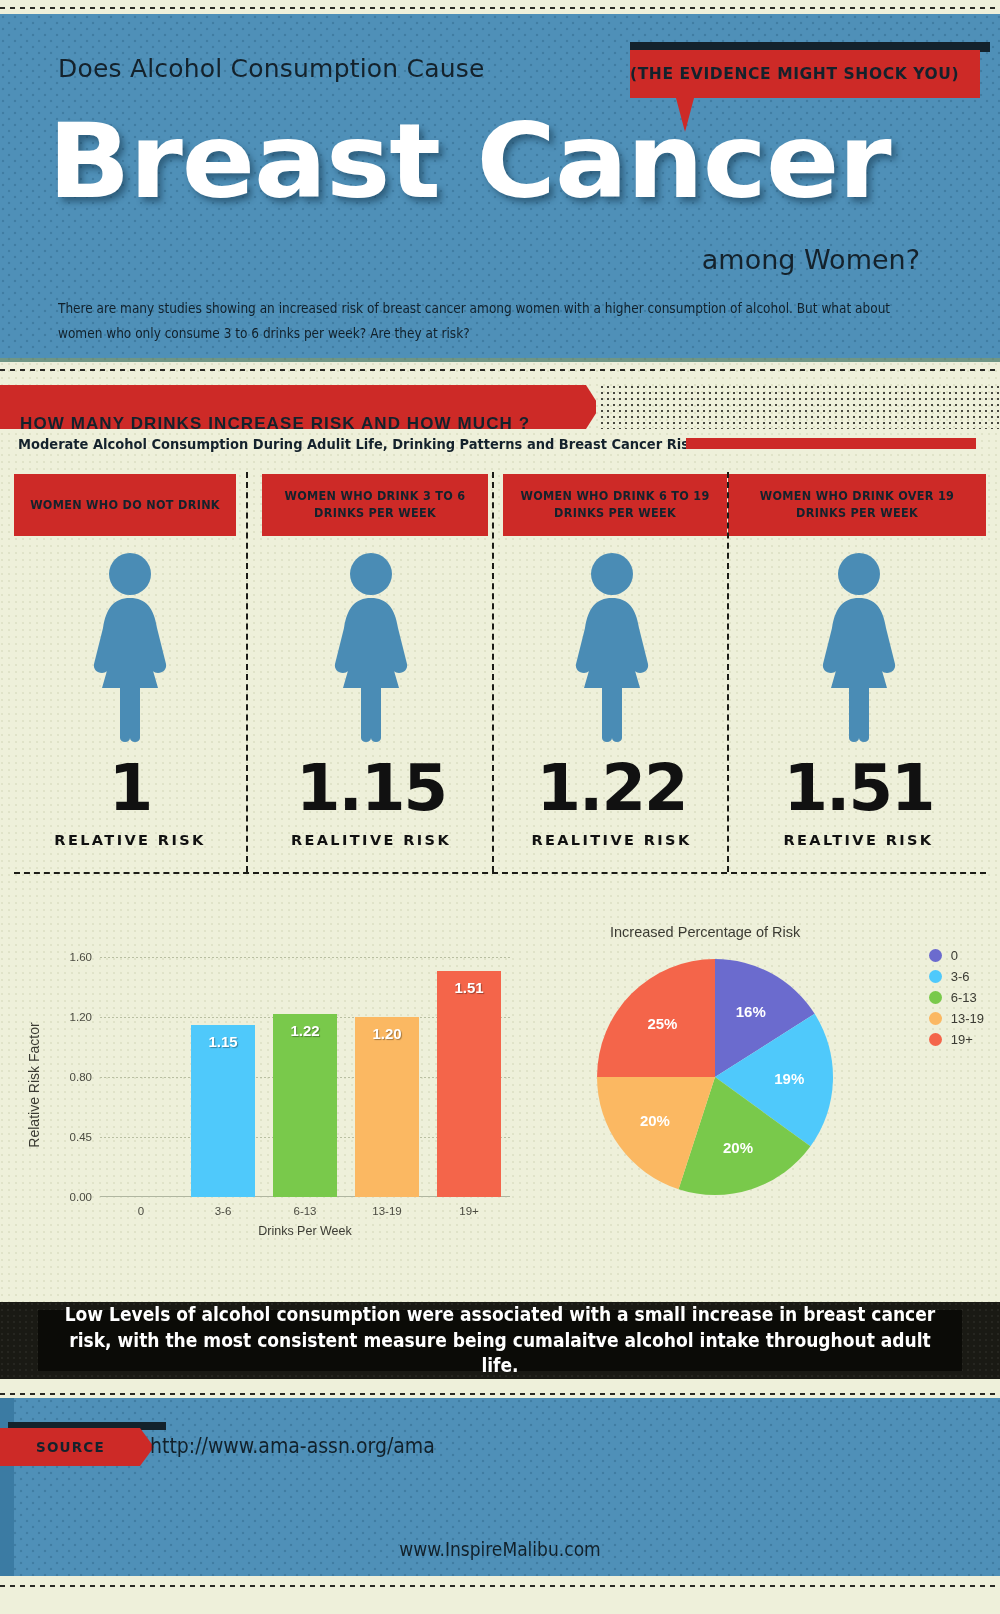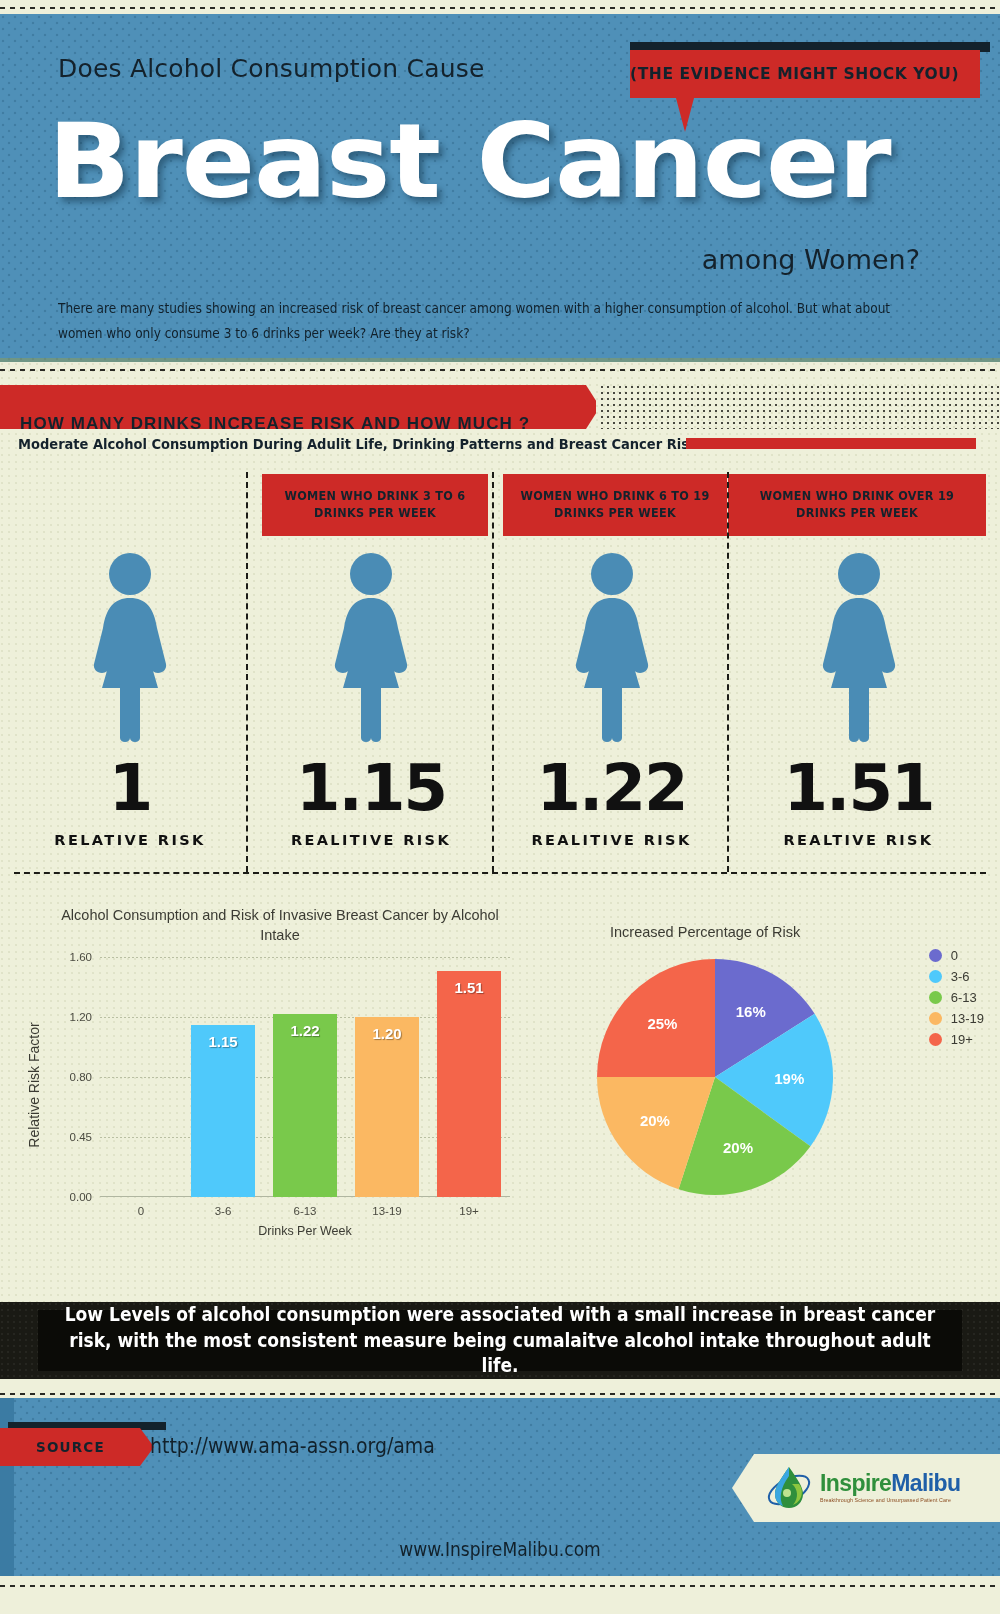--- a/index.html
+++ b/index.html
@@ -290,20 +290,23 @@
 <div id="body-area" class="cream-tex">
   <div id="body-dotline" class="dotline"></div>
 
   <div id="ribbon"></div>
   <div id="ribbon-halftone"></div>
   <div id="ribbon-text">HOW MANY DRINKS INCREASE RISK AND HOW MUCH ?</div>
 
   <div id="section-sub">Moderate Alcohol Consumption During Adulit Life, Drinking Patterns and Breast Cancer Risk</div>
   <div id="sub-underline"></div>
 
+  <div class="colhead" id="colhead-0">
+    <span>WOMEN WHO DO NOT DRINK</span>
+  </div>
   <div class="colhead" id="colhead-1">
     <span>WOMEN WHO DRINK 3 TO 6 DRINKS PER WEEK</span>
   </div>
   <div class="colhead" id="colhead-2">
     <span>WOMEN WHO DRINK 6 TO 19 DRINKS PER WEEK</span>
   </div>
   <div class="colhead" id="colhead-3">
     <span>WOMEN WHO DRINK OVER 19 DRINKS PER WEEK</span>
   </div>
 
@@ -350,21 +353,20 @@
       <g fill="#4a8cb5">
         <circle cx="46" cy="22" r="21"></circle>
         <path d="M46 46 C30 46 22 56 19 76 L10 112 C9 117 13 121 18 121 C22 121 25 118 26 114 L33 84 L33 84 L18 136 L36 136 L36 186 C36 188 38 190 41 190 C44 190 46 188 46 186 L46 136 L46 186 C46 188 48 190 51 190 C54 190 56 188 56 186 L56 136 L74 136 L59 84 L66 114 C67 118 70 121 74 121 C79 121 83 117 82 112 L73 76 C70 56 62 46 46 46 Z"></path>
       </g>
     </svg>
     <div class="risk-num">1.51</div>
     <div class="risk-label">REALTIVE RISK</div>
   </div>
 
   <div id="barchart">
-    <div id="bar-title">Alcohol Consumption and Risk of Invasive Breast Cancer by Alcohol  Intake</div>
     <div id="bar-ylabel">Relative Risk Factor</div>
     <div id="bar-plot">
         <div class="ytick" style="top: 240px;">0.00</div>
         <div class="gridline" style="top: 180px;"></div>
         <div class="ytick" style="top: 180px;">0.45</div>
         <div class="gridline" style="top: 120px;"></div>
         <div class="ytick" style="top: 120px; margin-left: 16px;">0.80</div>
         <div class="gridline" style="top: 60px;"></div>
         <div class="ytick" style="top: 60px;">1.20</div>
         <div class="gridline" style="top: 0px;"></div>
@@ -440,34 +442,19 @@
 
 <div id="footer" class="blue-tex">
   <div id="footer-leftbar"></div>
 
   <div id="src-shadow"></div>
   <div id="src-tag">
     <span id="src-label">SOURCE</span>
   </div>
   <a id="src-url" href="#" style="text-decoration:none;">http://www.ama-assn.org/ama</a>
 
-  <div id="logo-plate">
-    <svg width="46" height="48" viewBox="0 0 46 48">
-      <ellipse cx="23" cy="26" rx="22" ry="11" fill="none" stroke="#1f5fa8" stroke-width="2" transform="rotate(-28 23 26)"></ellipse>
-      <path d="M23 3 C14 16 9 23 9 30 C9 38 15 44 23 44 C31 44 37 38 37 30 C37 23 32 16 23 3 Z" fill="#2f8f3c"></path>
-      <path d="M23 3 C14 16 9 23 9 30 C9 36 12 40 17 42 C13 35 14 24 23 12 Z" fill="#3aa7e0"></path>
-      <path d="M26 20 C32 25 33 34 27 41 C35 38 39 28 33 20 Z" fill="#8dc63f"></path>
-      <circle cx="21" cy="29" r="4" fill="#bfe38f"></circle>
-    </svg>
-    <div id="logo-text">
-      <div id="logo-name">
-        <span id="logo-inspire">Inspire</span><span id="logo-malibu">Malibu</span>
-      </div>
-      <div id="logo-tagline">Breakthrough Science and Unsurpassed Patient Care</div>
-    </div>
-  </div>
 
   <a id="site-url" href="#" style="text-decoration:none;">www.InspireMalibu.com</a>
 </div>
 
 <div id="footer-bottom-strip" class="cream-tex">
   <div class="dotline"></div>
 </div>
 
 </body></html>

